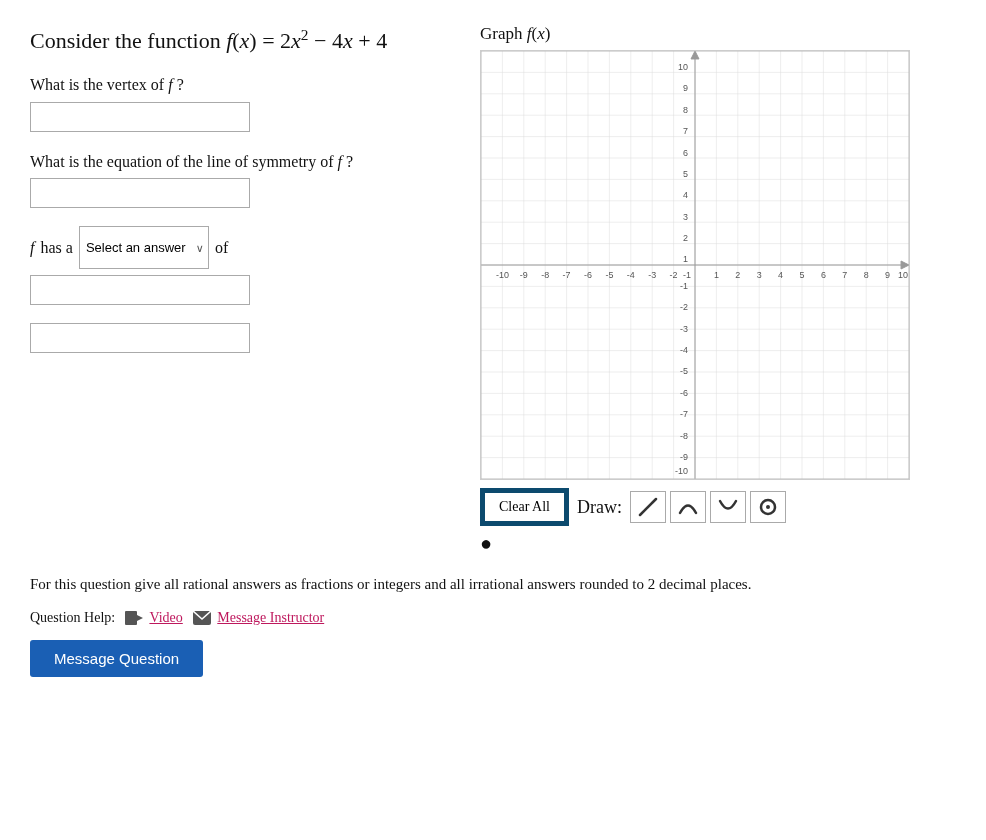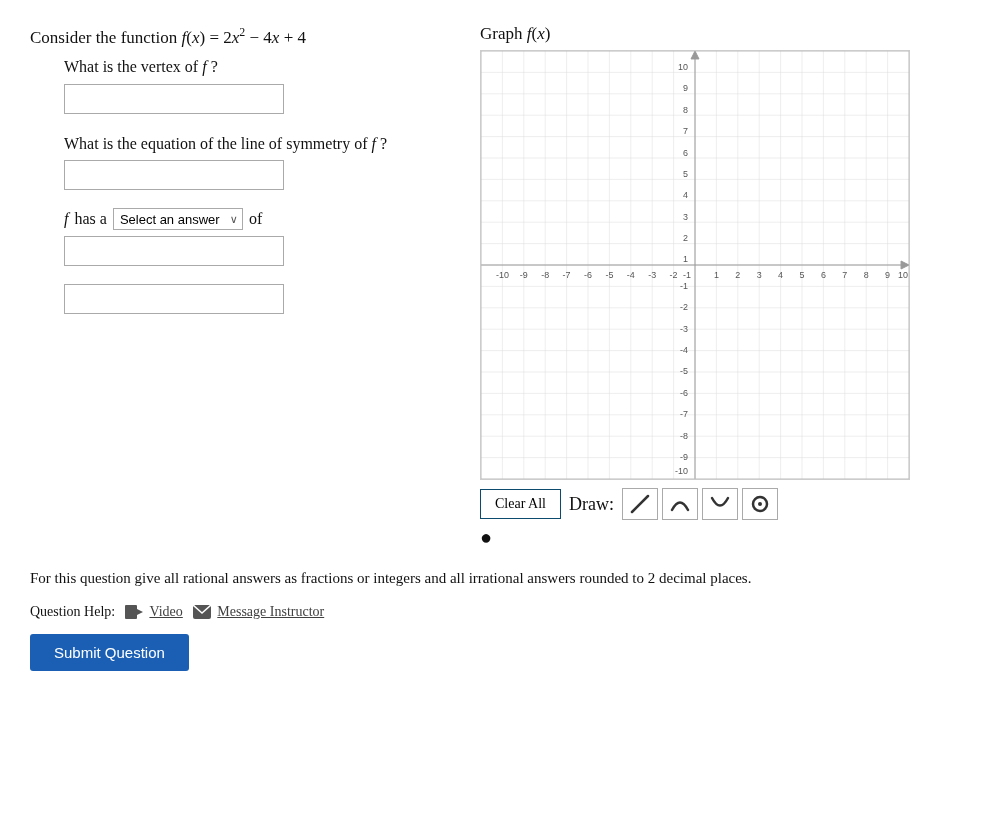--- a/index.html
+++ b/index.html
@@ -18,22 +18,22 @@
       gap: 20px;
       margin-bottom: 10px;
     }
     .left-panel {
       flex: 0 0 430px;
     }
     .right-panel {
       flex: 1;
     }
     .question-title {
-      font-size: 17px;
-      margin-bottom: 6px;
+      font-size: 22px;
+      margin-bottom: 16px;
       line-height: 1.4;
     }
     .graph-title {
       font-size: 17px;
       margin-bottom: 6px;
     }
     .inline-label {
       font-size: 16px;
       line-height: 1.5;
     }
@@ -41,40 +41,39 @@
       border: 1px solid #aaa;
       padding: 4px 8px;
       width: 220px;
       height: 30px;
       font-size: 14px;
       display: inline-block;
       vertical-align: middle;
     }
     .input-block {
       margin-bottom: 18px;
-      margin-left: 34px;
     }
     .input-block .text-input {
       display: block;
       width: 220px;
       margin-top: 4px;
     }
     .has-a-row {
       display: flex;
       align-items: center;
       gap: 6px;
       flex-wrap: wrap;
       margin-bottom: 6px;
     }
     .select-dropdown {
       border: 1px solid #aaa;
       background: #fff;
       padding: 3px 22px 3px 6px;
       font-size: 13px;
-      height: 22px;
+      height: 43px;
       appearance: none;
       -webkit-appearance: none;
       position: relative;
       cursor: pointer;
     }
     .select-wrapper {
       position: relative;
       display: inline-block;
     }
     .select-wrapper::after {
@@ -102,21 +101,21 @@
     .graph-controls {
       display: flex;
       align-items: center;
       gap: 8px;
       margin-top: 8px;
     }
     .clear-all-btn {
       padding: 6px 14px;
       font-size: 14px;
       background: #fff;
-      border: 1px solid #0c4a6e;
+      border: 5px solid #0c4a6e;
       cursor: pointer;
       font-family: Georgia, serif;
     }
     .draw-label {
       font-size: 18px;
       font-family: Georgia, serif;
     }
     .draw-tools {
       display: flex;
       gap: 4px;
@@ -143,21 +142,21 @@
       line-height: 1.5;
     }
     .question-help {
       margin-top: 14px;
       font-size: 14px;
       display: flex;
       align-items: center;
       gap: 10px;
     }
     .question-help a {
-      color: #404040;
+      color: #be185d;
       text-decoration: underline;
       font-size: 14px;
     }
     .submit-btn {
       margin-top: 14px;
       padding: 10px 24px;
       background: #1a5fb4;
       color: #fff;
       border: none;
       font-size: 15px;
@@ -382,16 +381,16 @@
   <span>
     <svg width="18" height="14" viewBox="0 0 18 14" style="vertical-align:middle;margin-right:3px;">
       <rect x="0" y="0" width="18" height="14" rx="2" fill="#555"></rect>
       <polyline points="0,0 9,8 18,0" fill="none" stroke="white" stroke-width="1.5"></polyline>
     </svg>
     <a href="#">Message Instructor</a>
   </span>
 </div>
 
 
-<button class="submit-btn">Submit Question</button>
+<button class="submit-btn">Message Question</button>
 
 
 
 
 </body></html>

